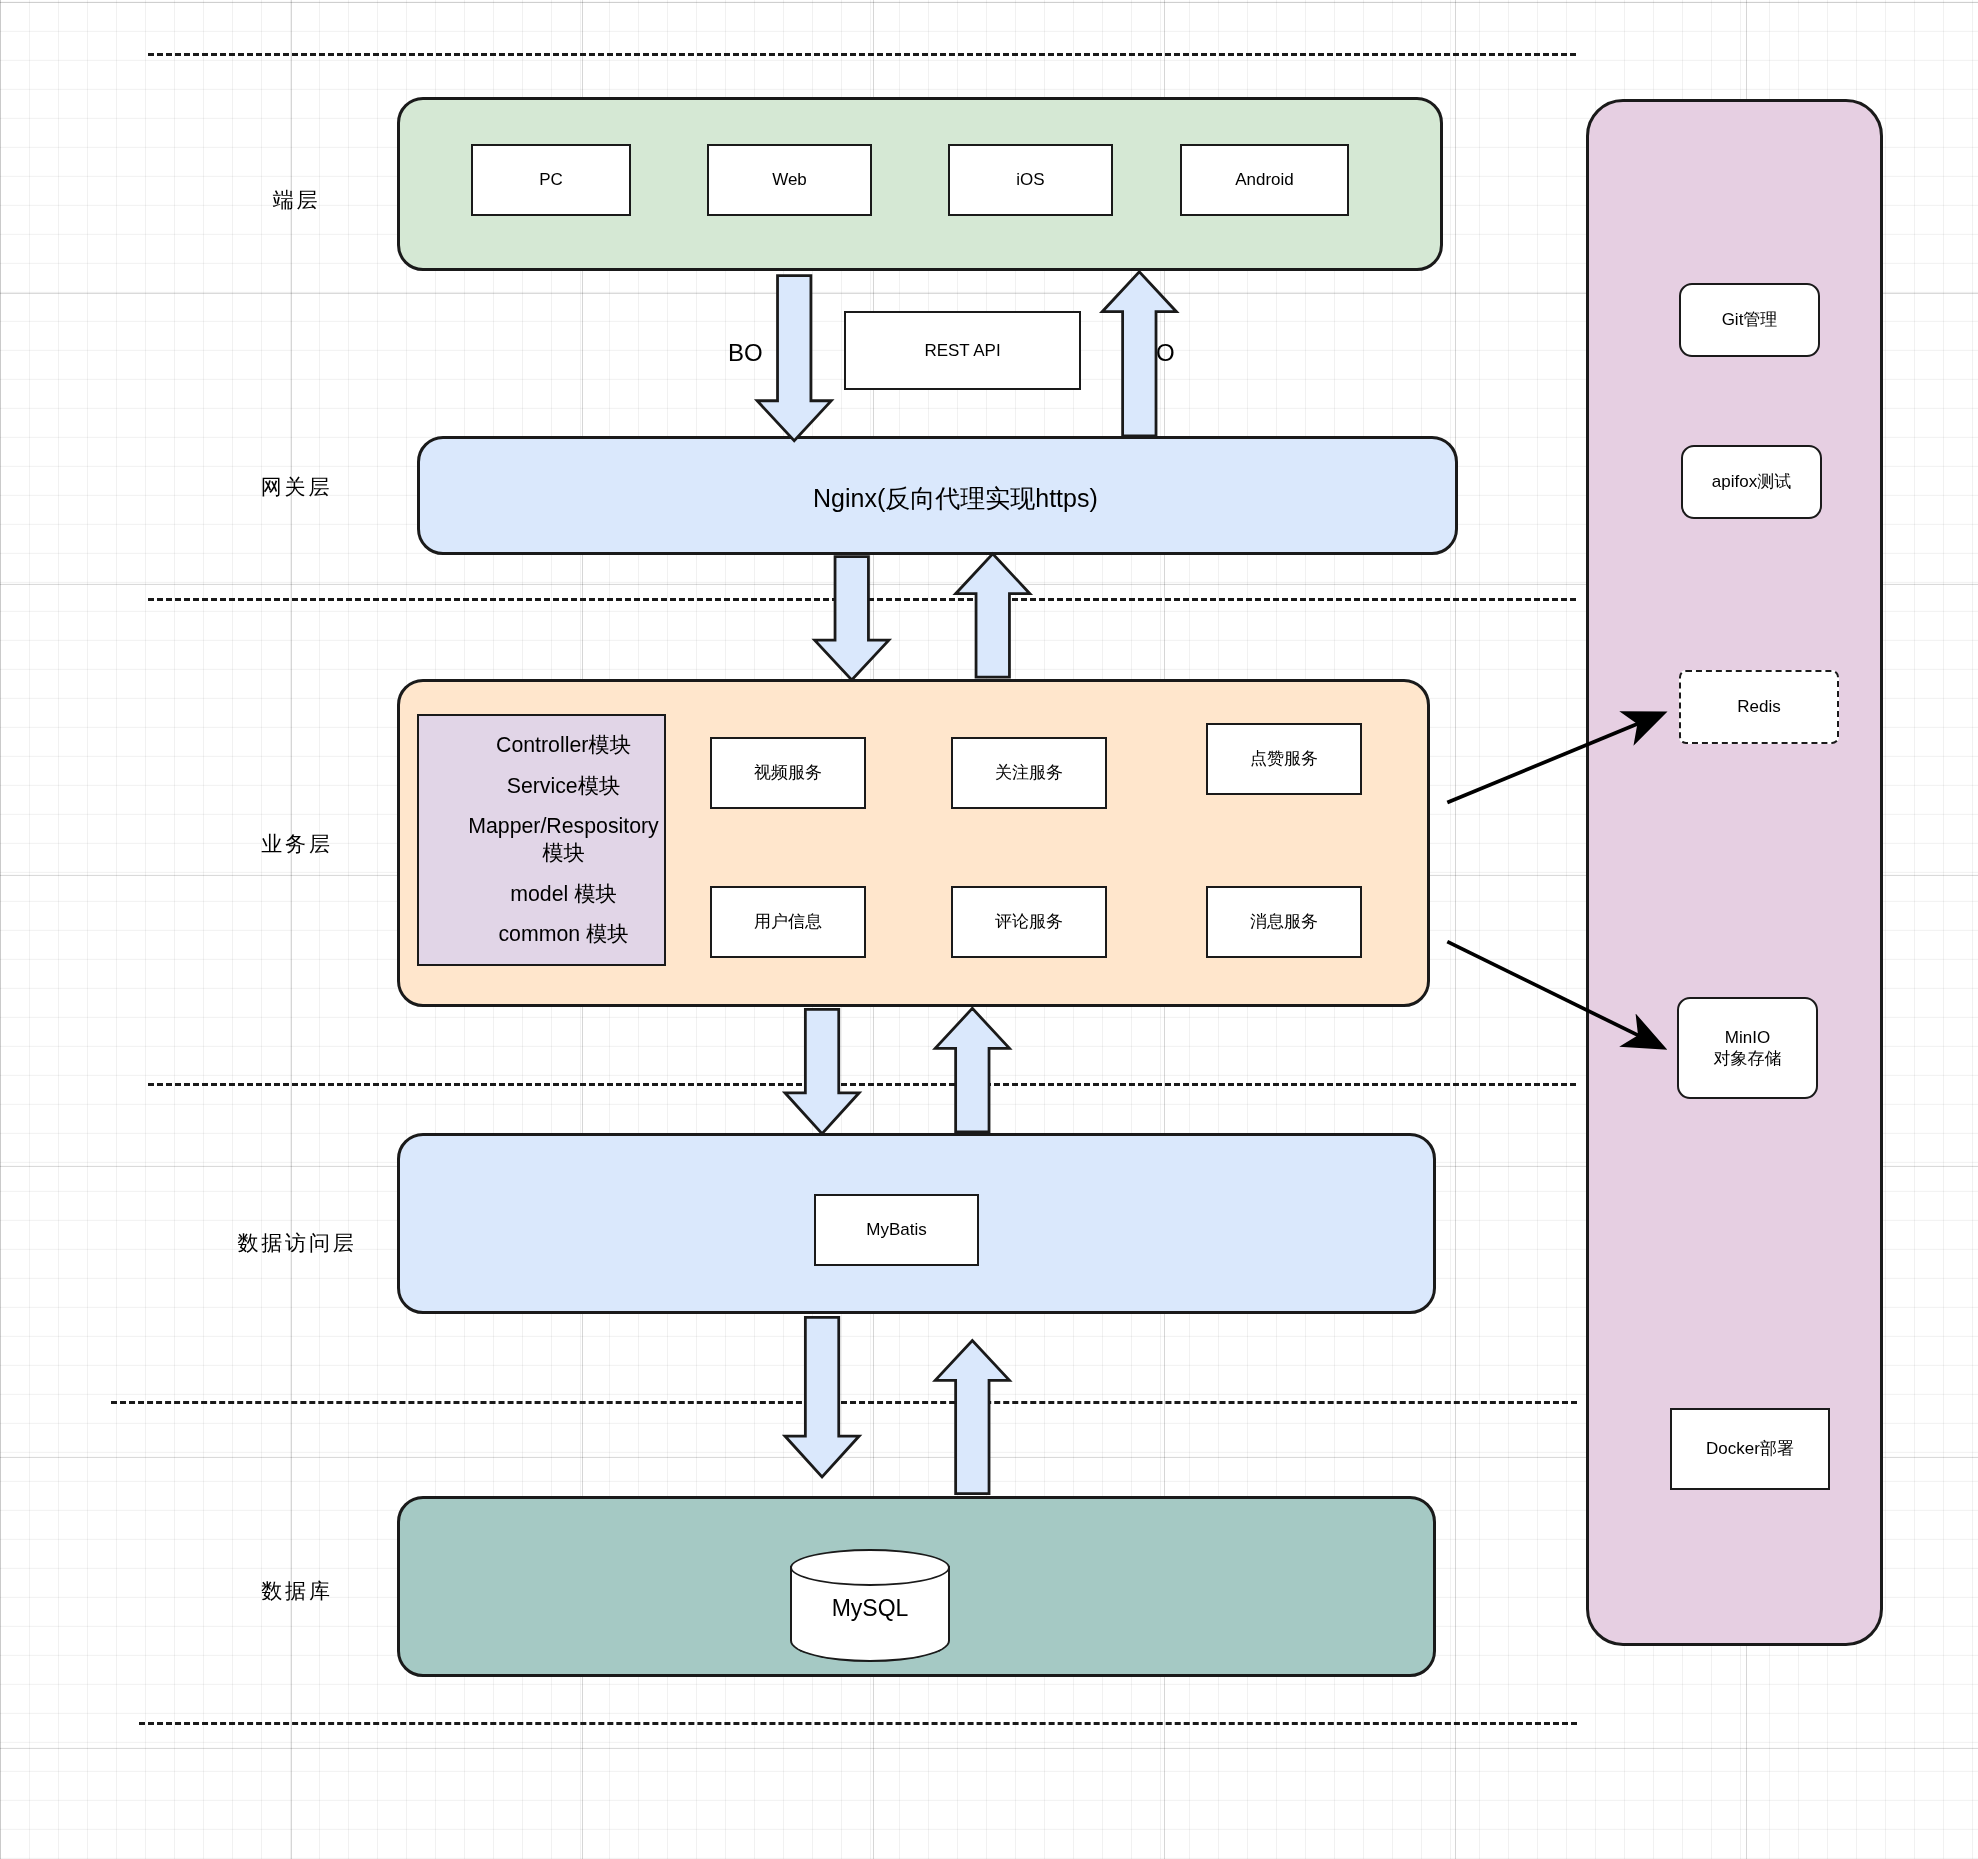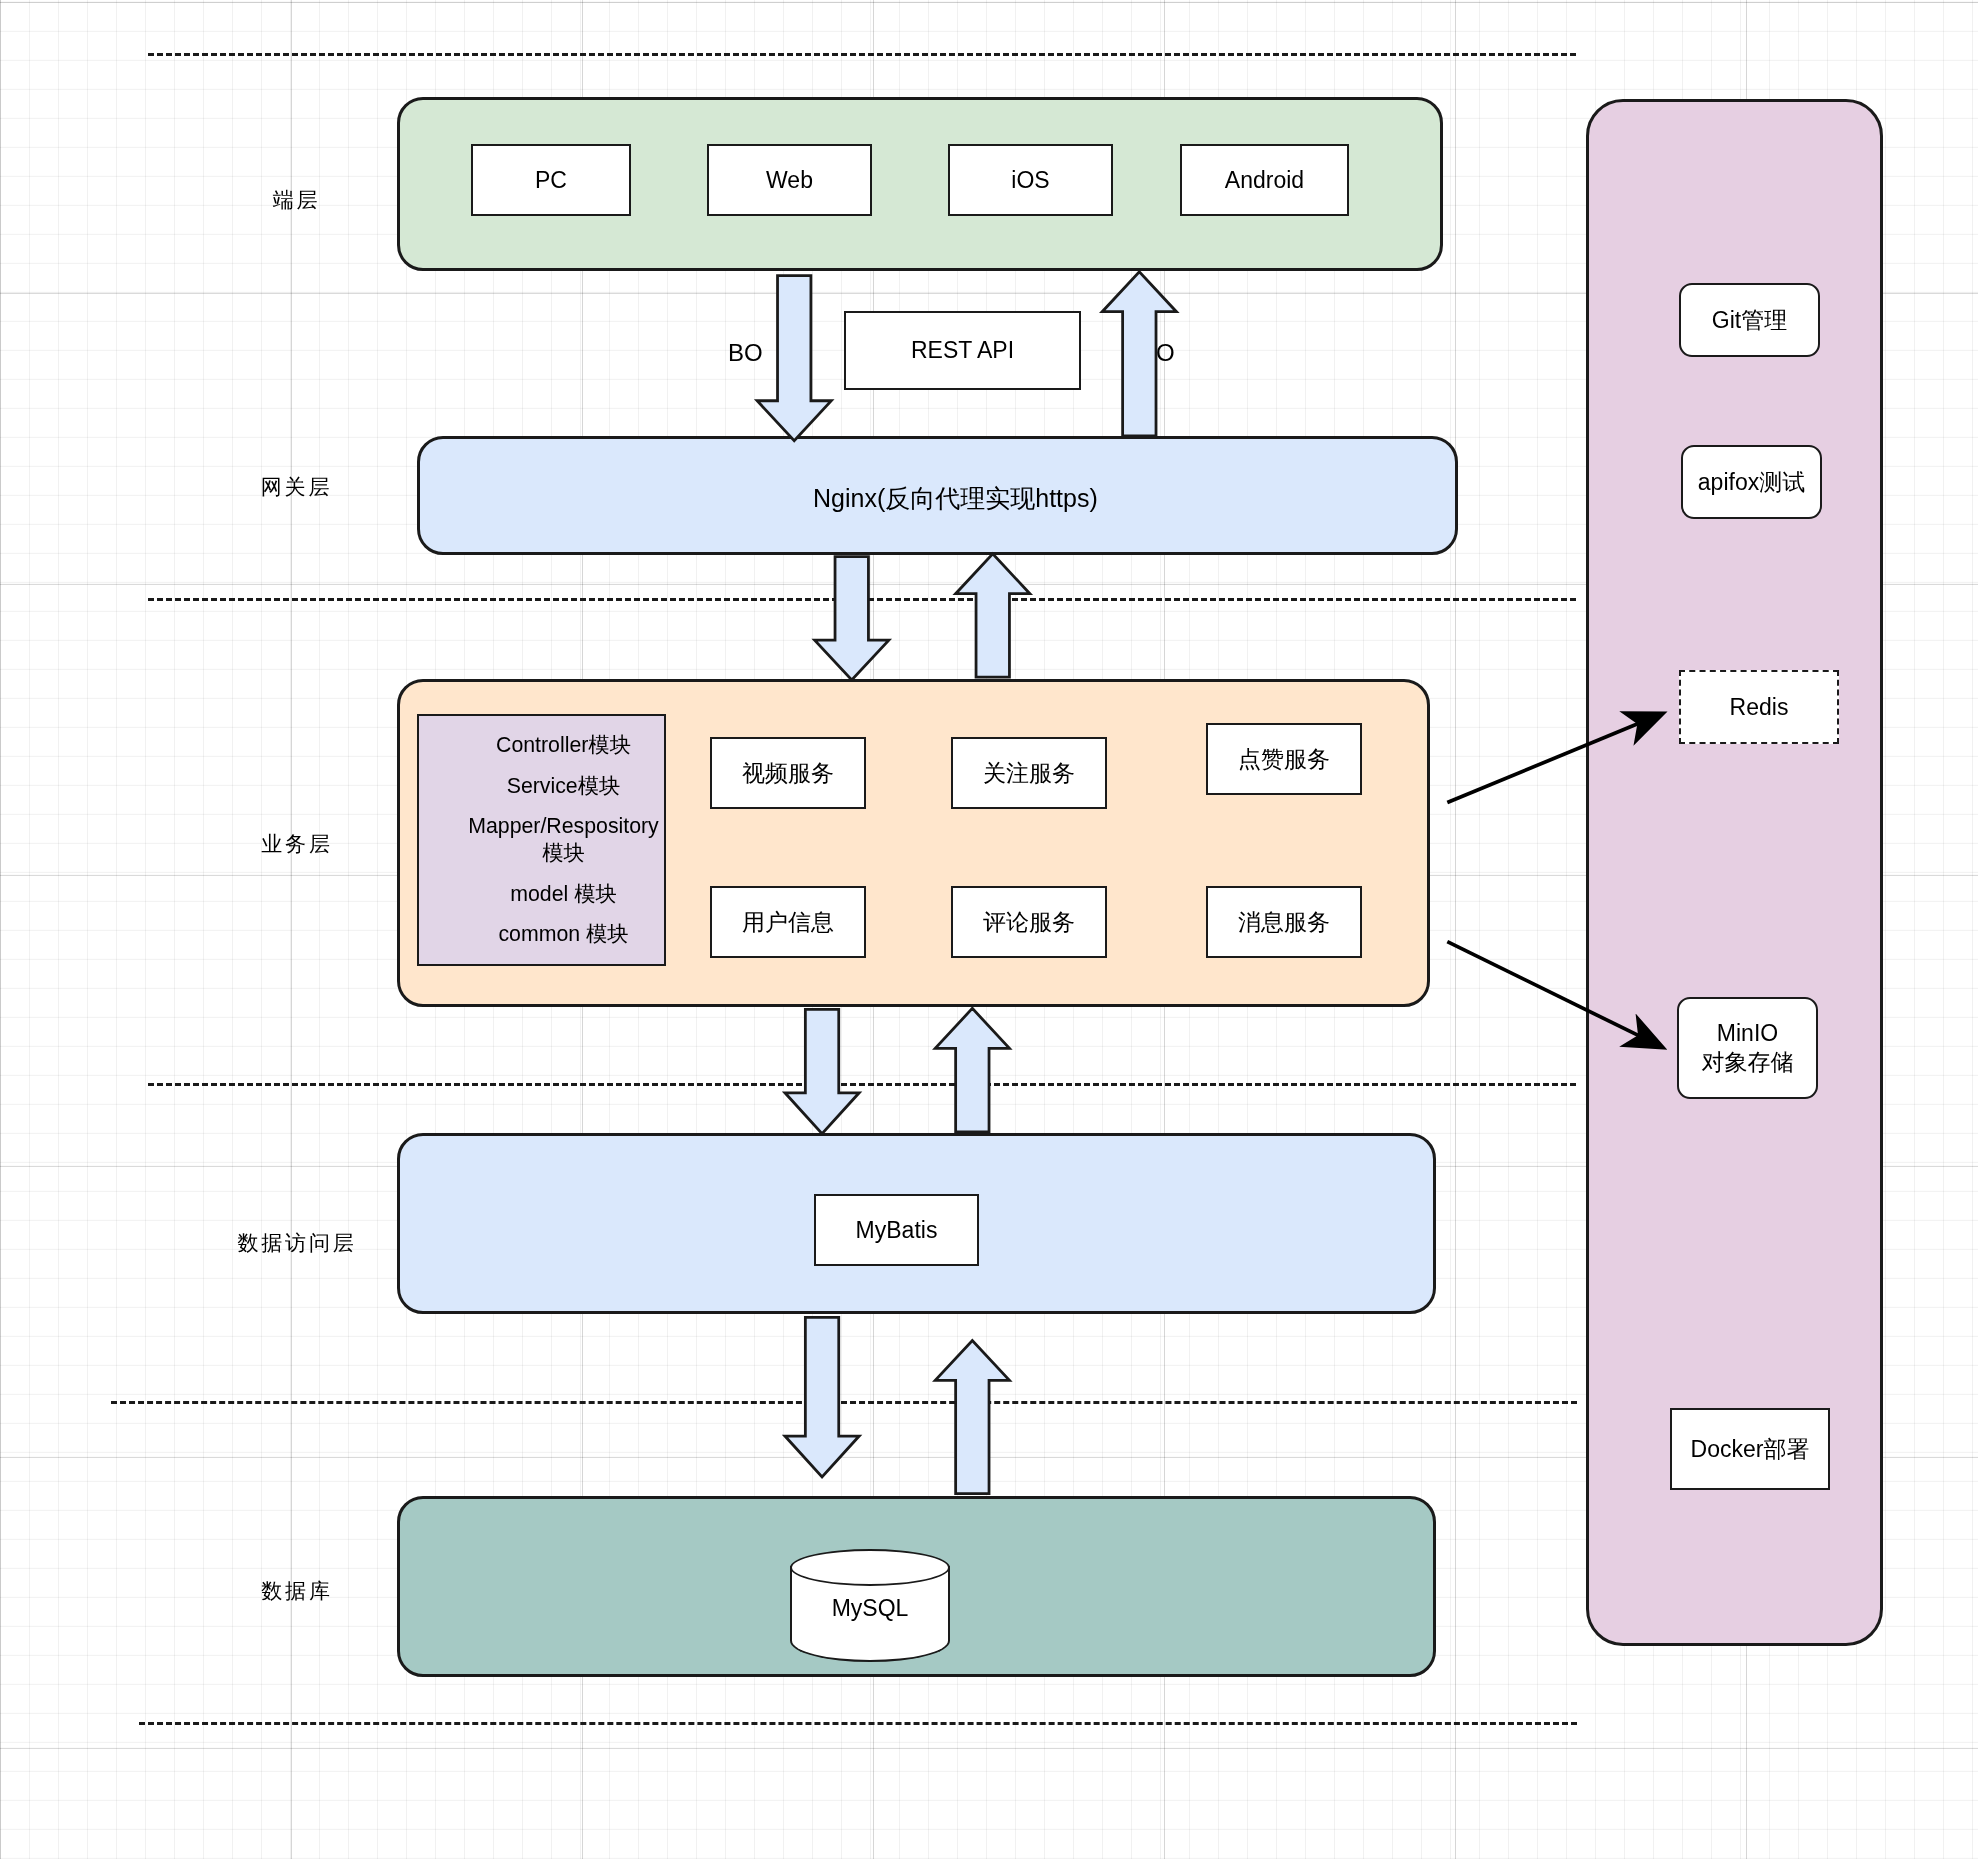--- a/index.html
+++ b/index.html
@@ -64,26 +64,26 @@
   .node {
     position: absolute;
     box-sizing: border-box;
     background: #ffffff;
     border: 2.8px solid #1a1a1a;
     display: flex;
     align-items: center;
     justify-content: center;
     text-align: center;
     color: #000000;
-    font-size: 23px;
+    font-size: 17px;
     line-height: 1.25;
     white-space: pre-line;
   }
   .node.rounded { border-radius: 13px; }
-  .node.dashed  { border-style: dashed; }
+  .node.dashed  { border-style: dashed; border-radius: 7px; }
   .node.module-list {
     background: #e1d5e7;
     flex-direction: column;
     justify-content: space-around;
     padding: 9.3px 0;
     font-size: 21.3px;
   }
   .node.module-list .mline { display: block; }
 
   

